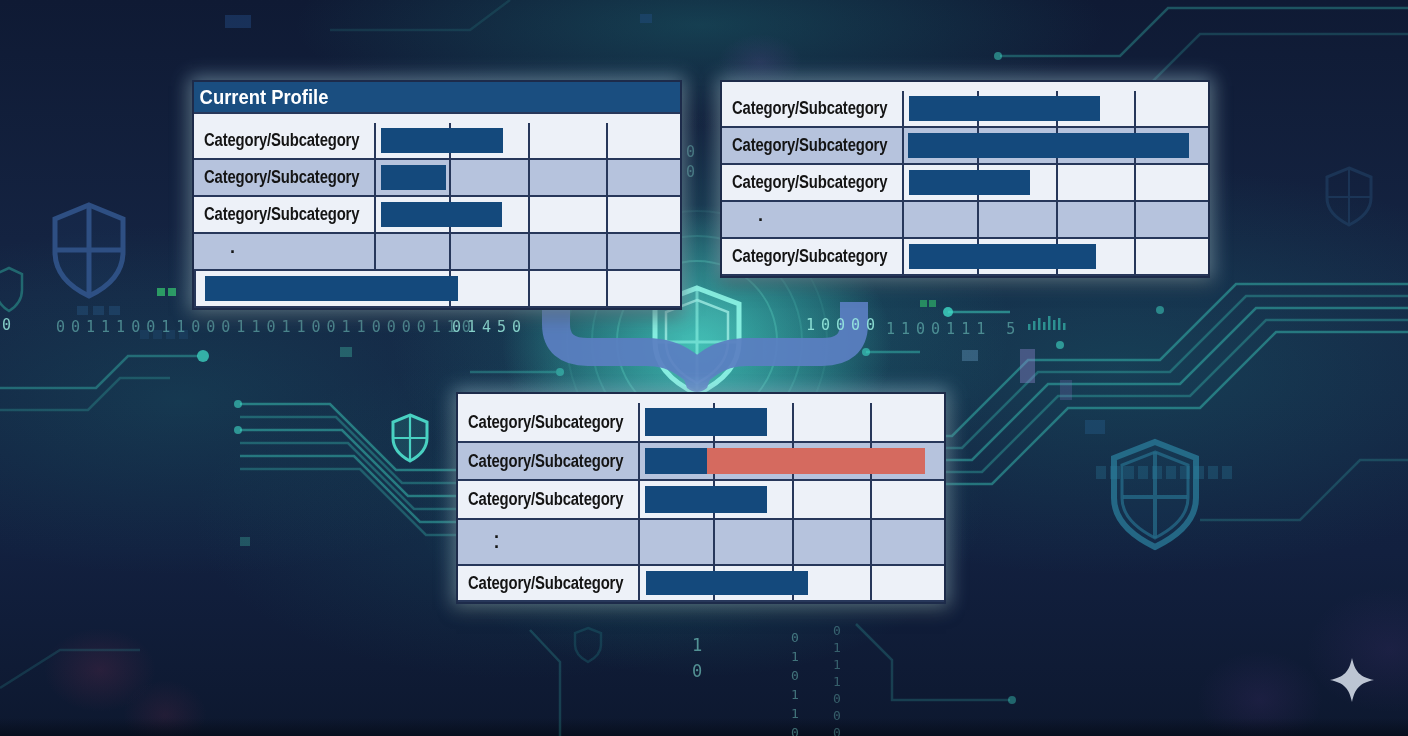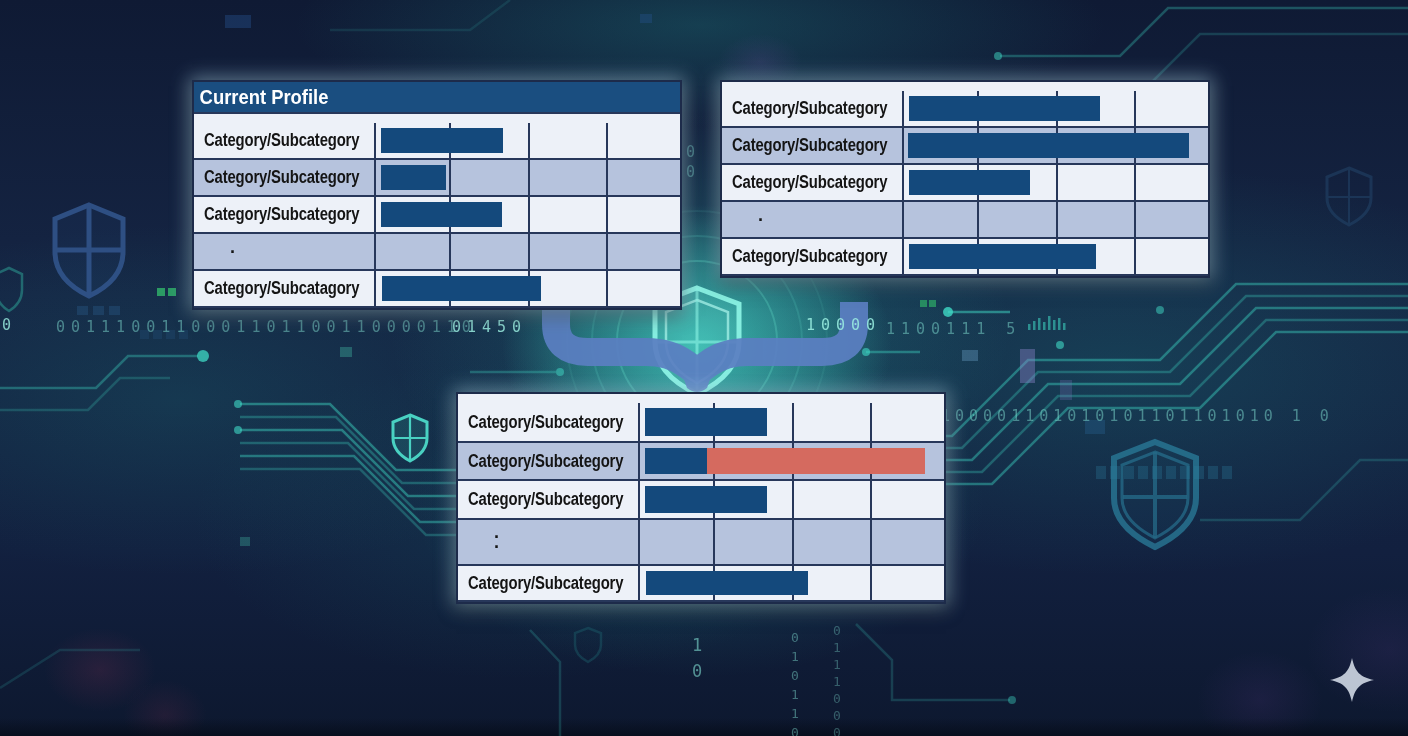--- a/index.html
+++ b/index.html
@@ -183,21 +183,20 @@
     </g>
 
     <path d="M1352,658 C1355,672 1360,677 1374,680 C1360,683 1355,688 1352,702 C1349,688 1344,683 1330,680 C1344,677 1349,672 1352,658 Z" style="fill:var(--star)" opacity=".95"></path>
   </svg>
 
   <div class="bin" style="left:2px;top:316px;opacity:.8;color:#9df2e4;">0</div>
   <div class="bin" style="left:56px;top:318px;opacity:.5;">0011100110001101100110000110</div>
   <div class="bin" style="left:452px;top:318px;opacity:.85;color:#9df2e4;">01450</div>
   <div class="bin" style="left:806px;top:316px;opacity:.85;color:#9df2e4;">10000</div>
   <div class="bin" style="left:886px;top:320px;opacity:.5;">1100111 5</div>
-  <div class="bin" style="left:941px;top:407px;opacity:.5;letter-spacing:5px;">100001101010101101101010 1 0</div>
   <div class="bin" style="left:686px;top:142px;opacity:.4;line-height:20px;">0
 0</div>
   <div class="bin" style="left:692px;top:632px;opacity:.6;font-size:17px;line-height:26px;">1
 0</div>
   <div class="bin" style="left:791px;top:628px;opacity:.45;font-size:13px;line-height:19px;">0
 1
 0
 1
 1
 0</div>
@@ -238,23 +237,20 @@
             <div class="bar blue" style="left: 1.6%; width: 39.7%;"></div>
           </div>
         </div>
         <div class="t-row alt" style="height: 37px;">
           <div class="t-label dots">
             <span class="dot">·</span>
           </div>
           <div class="t-barcell"></div>
         </div>
         <div class="t-row light" style="height: 37px;">
-          <div class="t-label">
-            <span class="lbl">Category/Subcatagory</span>
-          </div>
           <div class="t-barcell">
             <div class="bar blue" style="left: 1.9%; width: 52.3%;"></div>
           </div>
         </div>
         <div class="vgrid" style="left: calc(24.5% + 135.9px);"></div>
         <div class="vgrid" style="left: calc(50.3% + 89.46px);"></div>
         <div class="vgrid" style="left: calc(75.8% + 43.56px);"></div>
       </div>
   </div>
 

